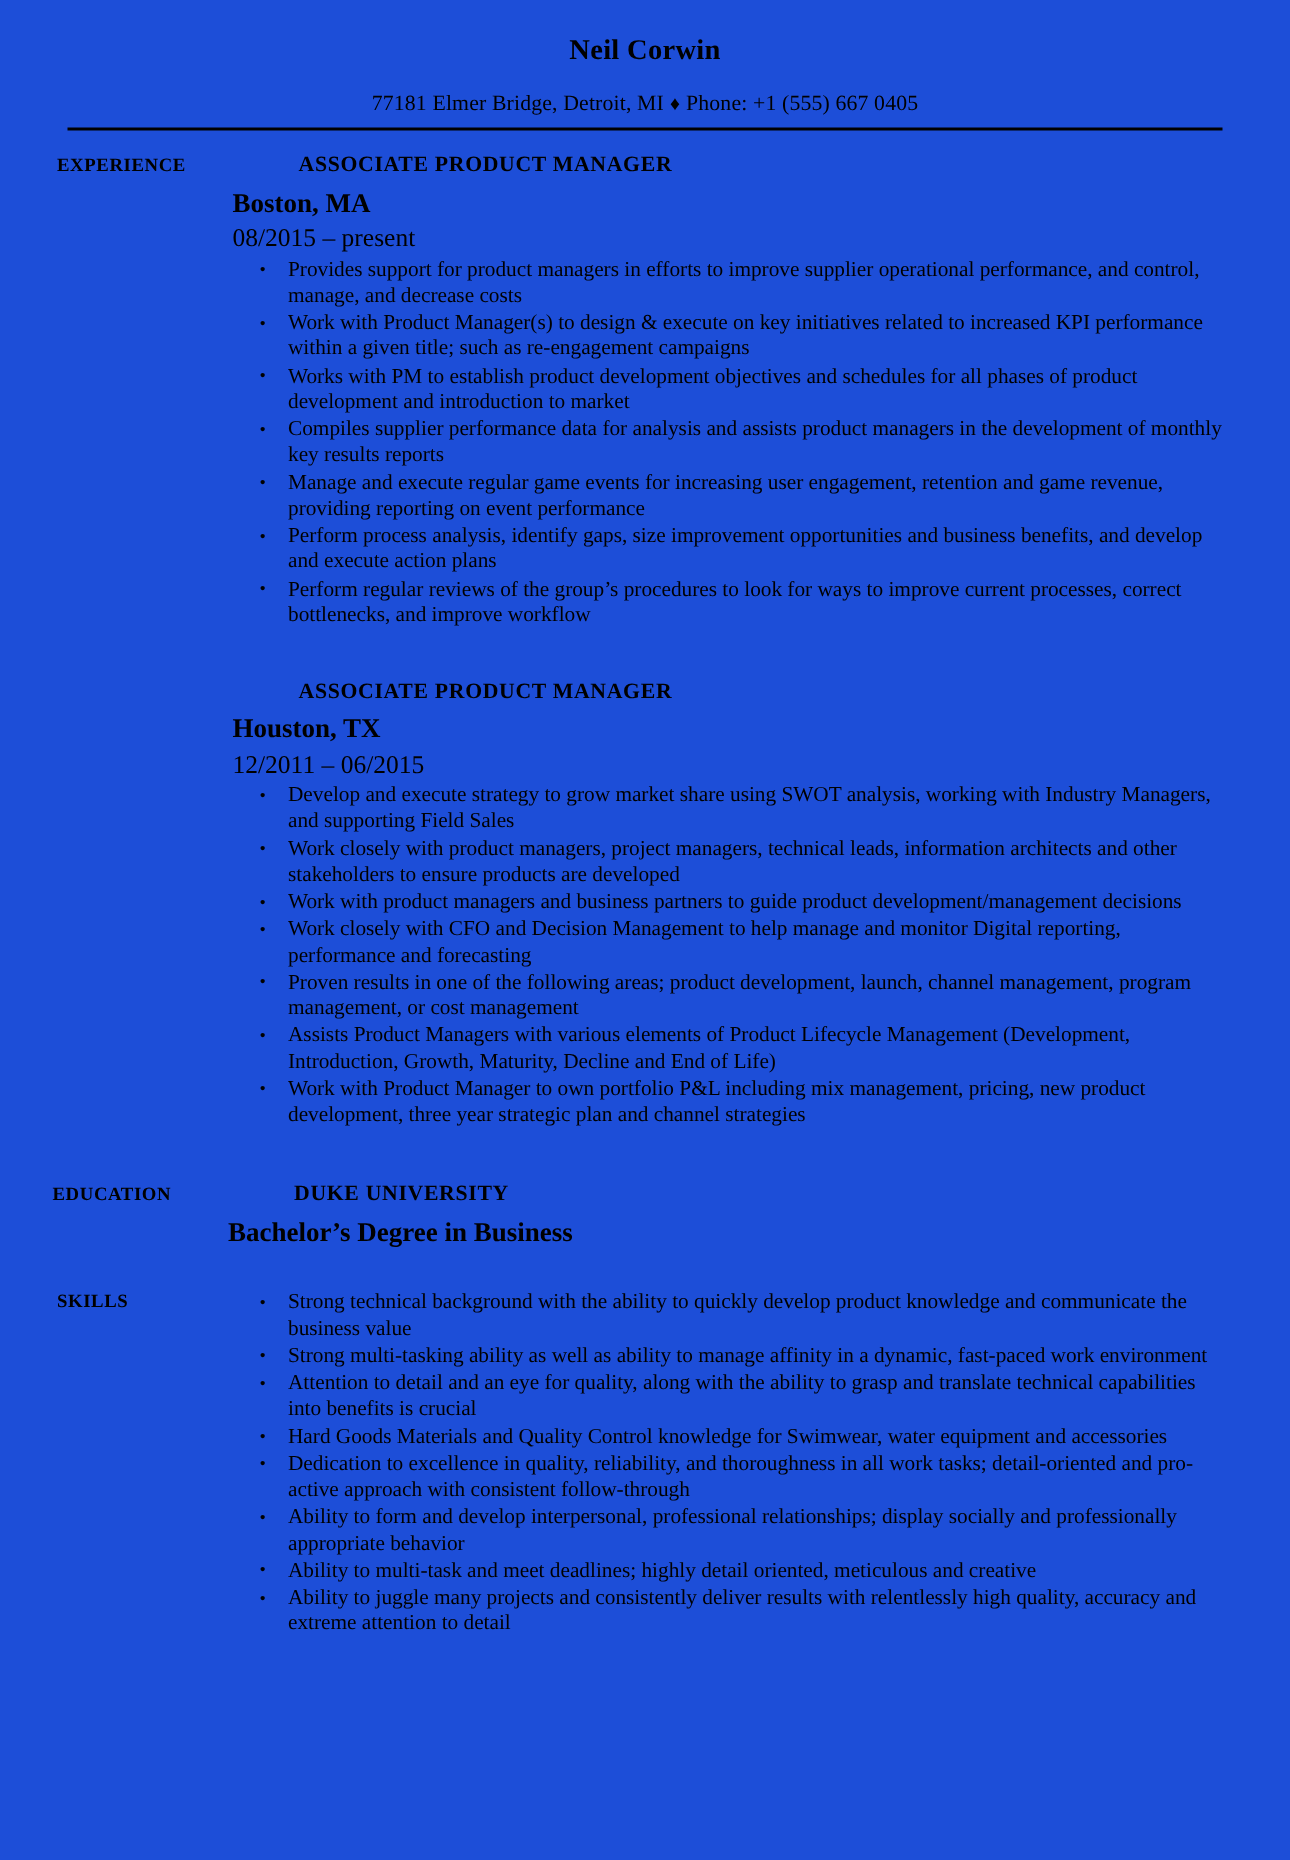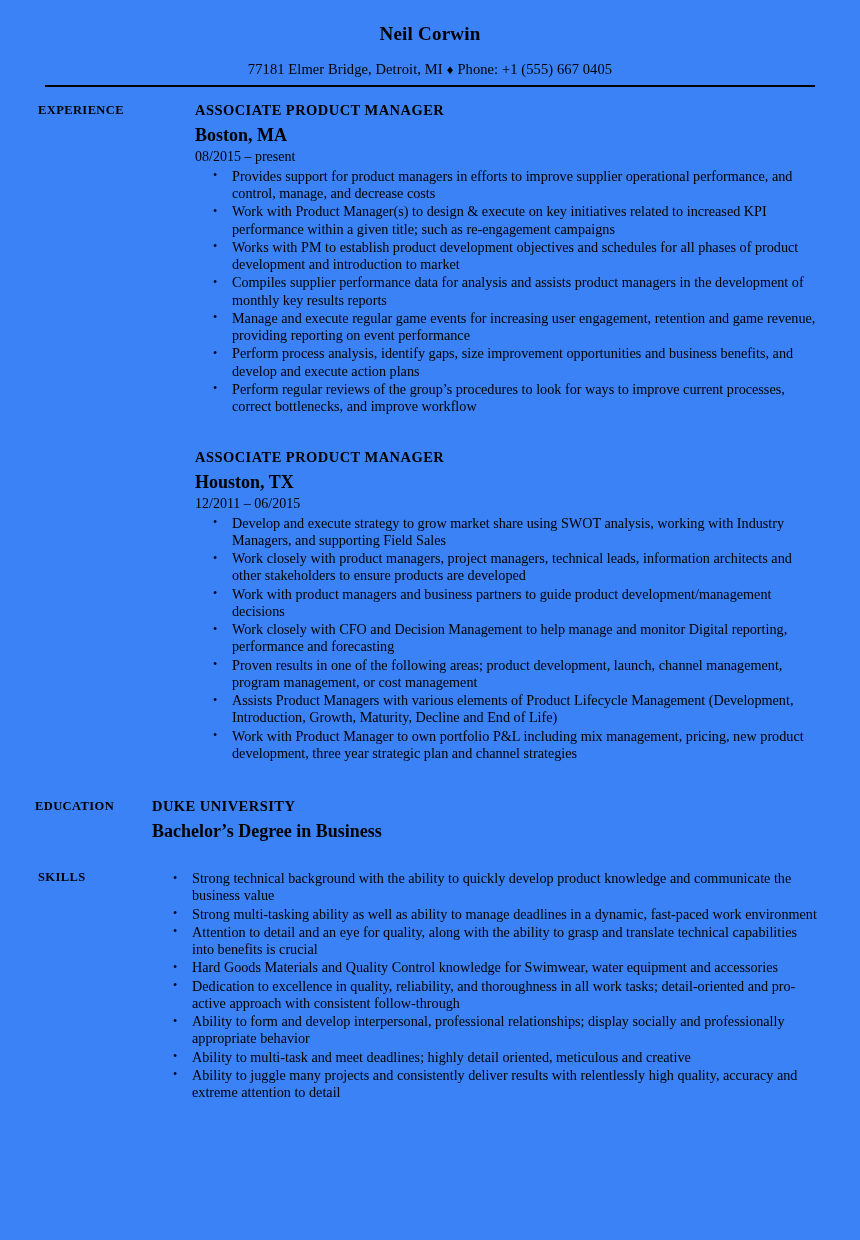--- a/index.html
+++ b/index.html
@@ -12,21 +12,21 @@
     height: 1240px;
     font-family: "Liberation Serif", "DejaVu Serif", serif;
     color: #000000;
     position: relative;
     overflow: hidden;
   }
   .page {
     width: 860px;
     height: 1240px;
     position: relative;
-    background: #3b82f6;
+    background: #1d4ed8;
     box-sizing: border-box;
   }
 
   
   .header {
     padding-top: 24px;
     text-align: center;
   }
   .cand-name {
     font-size: 19px;
@@ -66,42 +66,43 @@
     font-weight: bold;
     letter-spacing: 0.4px;
     line-height: 1.25;
     padding-top: 1px;
   }
   .sec-body {
     flex: 1 1 auto;
     min-width: 0;
   }
 
-  #experience-section { margin-top: 15px; gap: 40px; }
+  #experience-section { margin-top: 15px; }
   #education-section { margin-top: 36px; padding-left: 35px; }
   #skills-section { margin-top: 27px; }
 
   
   .entry { margin-bottom: 0; }
   .entry + .entry { margin-top: 34px; }
 
   .entry-title {
     font-size: 14.5px;
     font-weight: bold;
     letter-spacing: 0.45px;
     line-height: 1.2;
+    margin-left: 44px;
   }
   .entry-sub {
     font-size: 18px;
     font-weight: bold;
     line-height: 1.25;
     margin-top: 4px;
   }
   .entry-dates {
-    font-size: 14px;
+    font-size: 17px;
     line-height: 1.25;
     margin-top: 2px;
   }
 
   
   ul.bullets {
     list-style: none;
     margin: 2px 0 0 0;
     padding: 0;
   }
@@ -187,21 +188,21 @@
         <div class="entry-sub">Bachelor’s Degree in Business</div>
       </div>
     </div>
   </div>
 
   <div class="section" id="skills-section">
     <div class="sec-label">SKILLS</div>
     <div class="sec-body">
       <ul class="bullets">
         <li>Strong technical background with the ability to quickly develop product knowledge and communicate the business value</li>
-        <li>Strong multi-tasking ability as well as ability to manage deadlines in a dynamic, fast-paced work environment</li>
+        <li>Strong multi-tasking ability as well as ability to manage affinity in a dynamic, fast-paced work environment</li>
         <li>Attention to detail and an eye for quality, along with the ability to grasp and translate technical capabilities into benefits is crucial</li>
         <li>Hard Goods Materials and Quality Control knowledge for Swimwear, water equipment and accessories</li>
         <li>Dedication to excellence in quality, reliability, and thoroughness in all work tasks; detail-oriented and pro-active approach with consistent follow-through</li>
         <li>Ability to form and develop interpersonal, professional relationships; display socially and professionally appropriate behavior</li>
         <li>Ability to multi-task and meet deadlines; highly detail oriented, meticulous and creative</li>
         <li>Ability to juggle many projects and consistently deliver results with relentlessly high quality, accuracy and extreme attention to detail</li>
       </ul>
     </div>
   </div>
 

